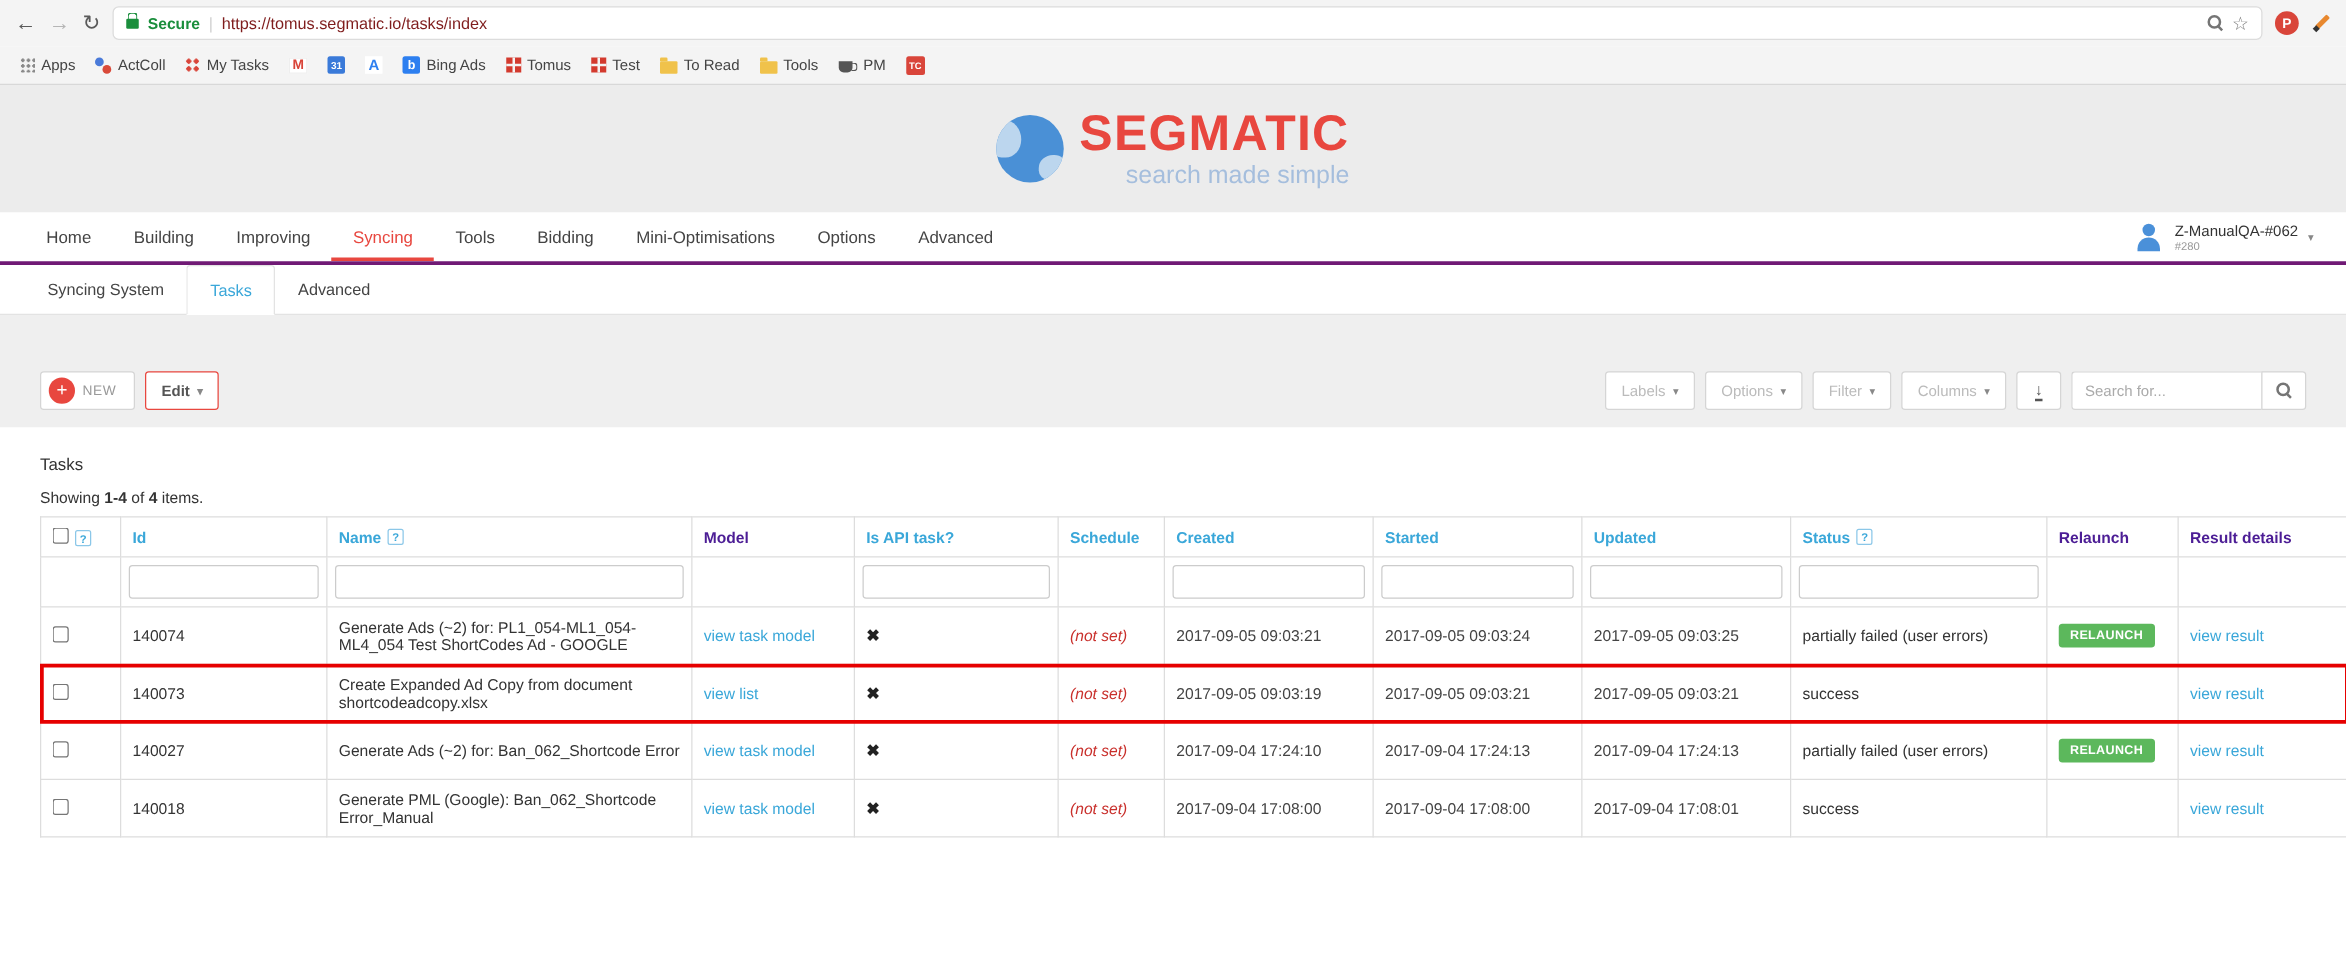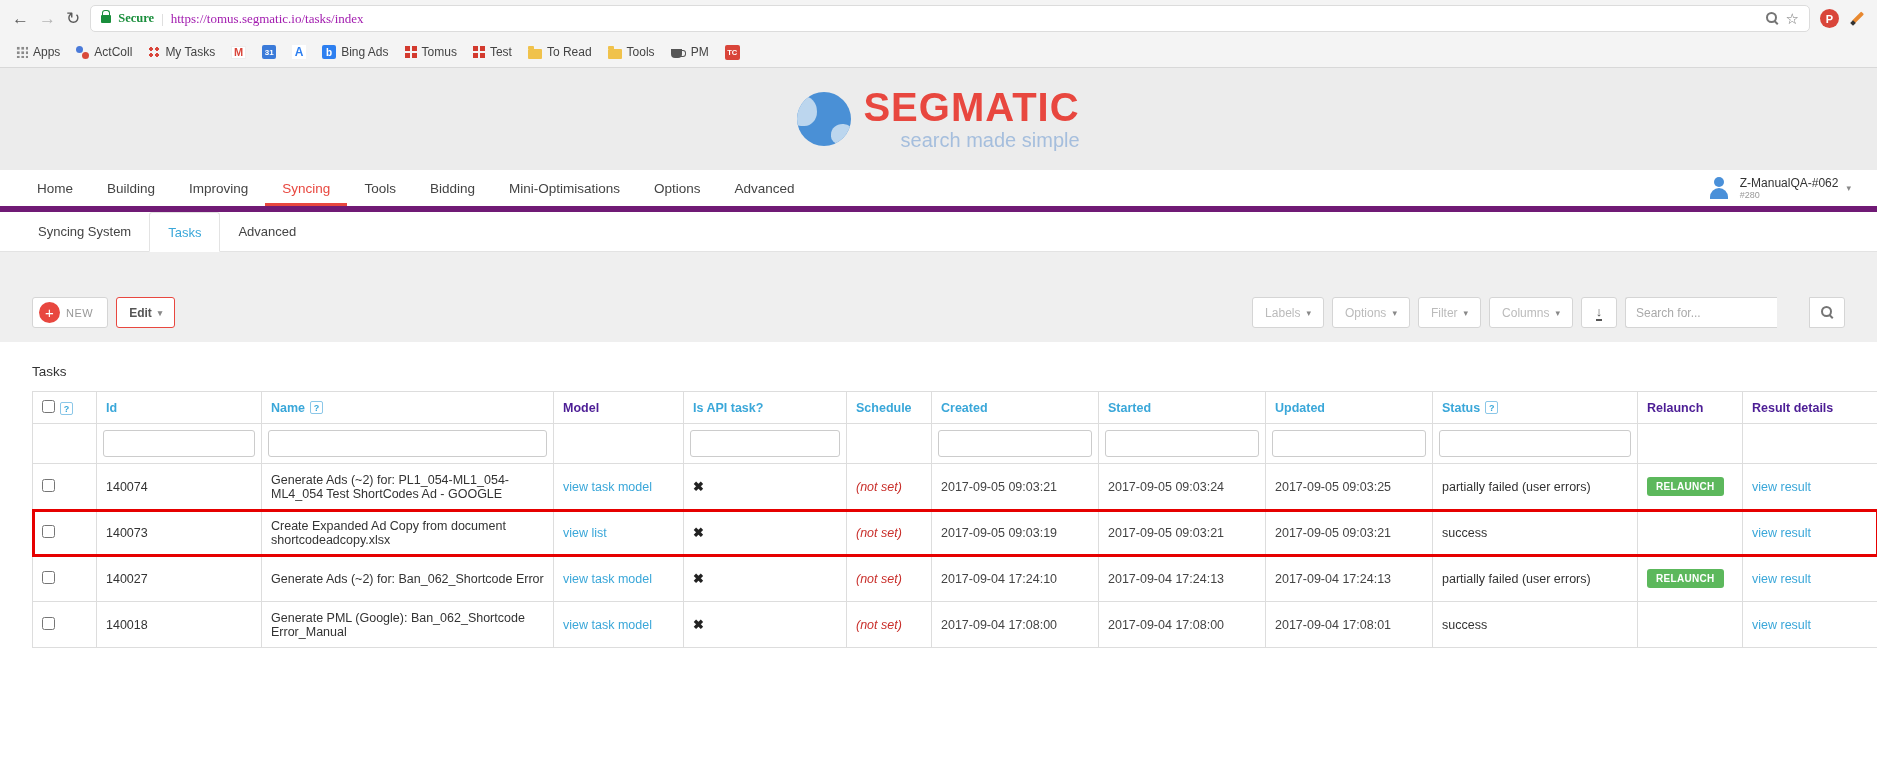--- a/index.html
+++ b/index.html
@@ -2,26 +2,26 @@
 <html><head>
 <meta charset="utf-8">
 <style>
   * { box-sizing: border-box; margin: 0; padding: 0; }
   html,body { width:1877px; height:770px; background:#fff; font-family:"Liberation Sans", sans-serif; overflow:hidden; }
 
   
   .browser-bar { height:37px; background:#f4f4f4; display:flex; align-items:center; padding:0 12px; gap:10px; }
   .nav-btn { font-size:17px; color:#5a5a5a; cursor:pointer; line-height:1; }
   .nav-btn.disabled { color:#b5b5b5; }
-  .omnibox { flex:1; height:27px; background:#fff; border:1px solid #dcdcdc; border-radius:5px; display:flex; align-items:center; padding:0 10px; gap:7px;font-family:Liberation Serif, serif; }
+  .omnibox { flex:1; height:27px; background:#fff; border:1px solid #dcdcdc; border-radius:5px; display:flex; align-items:center; padding:0 10px; gap:7px; }
   .lock { width:10px; height:8px; background:#1a8e3c; border-radius:1px; position:relative; display:inline-block; }
   .lock::before { content:''; position:absolute; width:6px; height:6px; border:1.6px solid #1a8e3c; border-bottom:none; border-radius:3px 3px 0 0; left:0.6px; top:-5px; }
   .secure-label { color:#1a8e3c; font-size:12.5px; font-weight:bold; }
   .omni-sep { color:#d0d0d0; font-size:13px; }
-  .url-text { color:#a21caf; font-size:13px; flex:1; white-space:nowrap; overflow:hidden; }
+  .url-text { color:#7f1d1d; font-size:13px; flex:1; white-space:nowrap; overflow:hidden; }
   .mag { width:13px; height:13px; position:relative; display:inline-block; }
   .mag::before { content:''; position:absolute; width:7px; height:7px; border:2px solid #757575; border-radius:50%; left:0; top:0; }
   .mag::after { content:''; position:absolute; width:2px; height:5px; background:#757575; transform:rotate(-45deg); left:9.5px; top:8px; }
   .star { color:#757575; font-size:15px; cursor:pointer; }
   .p-badge { width:19px; height:19px; border-radius:50%; background:#d9453a; color:#fff; font-size:11px; font-weight:bold; display:flex; align-items:center; justify-content:center; cursor:pointer; }
   .pencil { width:16px; height:16px; position:relative; display:inline-block; cursor:pointer; }
   .pencil::before { content:''; position:absolute; width:4px; height:13px; background:#e8882f; transform:rotate(45deg); left:7px; top:0; border-radius:1px; }
   .pencil::after { content:''; position:absolute; width:4px; height:4px; background:#333; transform:rotate(45deg); left:2px; top:10px; }
 
   
@@ -50,21 +50,21 @@
   .banner { height:102px; background:#ececec; display:flex; align-items:center; justify-content:center; }
   .logo { display:flex; align-items:center; gap:12px; cursor:pointer; }
   .globe { width:54px; height:54px; border-radius:50%; background:#4a90d6; position:relative; overflow:hidden; flex:none; }
   .globe::before { content:''; position:absolute; width:26px; height:30px; background:#bcd6ee; border-radius:40% 60% 55% 45%; left:-6px; top:4px; }
   .globe::after { content:''; position:absolute; width:22px; height:20px; background:#bcd6ee; border-radius:55% 45% 60% 40%; right:-2px; bottom:2px; }
   .logo-text { display:flex; flex-direction:column;justify-content:flex-end; }
   .brand { font-size:40px; font-weight:bold; color:#e8473f; letter-spacing:1px; line-height:1; }
   .tagline { font-size:20px; color:#a5bedd; align-self:flex-end; margin-top:2px; }
 
   
-  .main-nav { height:42px; background:#fff; border-bottom:6px solid #701a75; display:flex; align-items:stretch; padding:0 20px; }
+  .main-nav { height:42px; background:#fff; border-bottom:3px solid #701a75; display:flex; align-items:stretch; padding:0 20px; }
   .nav-item { padding:0 17px; display:flex; align-items:center; font-size:13.5px; color:#444; cursor:pointer; }
   .nav-item.active { color:#e8473f; box-shadow:inset 0 -3px 0 #e8473f; }
   .user-block { margin-left:auto; display:flex; align-items:center; gap:8px; cursor:pointer; padding-right:6px; }
   .avatar { width:26px; height:26px; position:relative; display:inline-block; flex:none; }
   .avatar::before { content:''; position:absolute; width:10px; height:10px; border-radius:50%; background:#4a90d9; left:8px; top:2px; }
   .avatar::after { content:''; position:absolute; width:18px; height:11px; border-radius:9px 9px 0 0; background:#4a90d9; left:4px; top:13px; }
   .user-meta { display:flex; flex-direction:column; align-items:flex-start; }
   .user-name { font-size:12px; color:#333; }
   .user-sub { font-size:9px; color:#999; }
   .caret { font-size:9px; color:#888; }
@@ -79,21 +79,21 @@
   .toolbar { display:flex; align-items:center; gap:8px; }
   .btn { background:#fff; border:1px solid #d5d5d5; border-radius:3px; height:31px; display:inline-flex; align-items:center; gap:6px; padding:0 12px; font-size:12px; color:#666; cursor:pointer; }
   .btn-new { padding:0 14px 0 6px; }
   .new-circle { width:21px; height:21px; border-radius:50%; background:#e8473f; color:#fff; font-size:15px; display:flex; align-items:center; justify-content:center; line-height:1; }
   .new-label { color:#999; font-size:11px; letter-spacing:0.5px; }
   .btn-edit { border-color:#e8473f; color:#555;font-weight:bold; }
   .toolbar-right { margin-left:auto; display:flex; align-items:center; gap:8px; }
   .btn-ghost { color:#bbb; }
   .btn-icon { width:36px; justify-content:center; padding:0; color:#555; }
   .dl-arrow { font-size:13px; color:#555; border-bottom:2px solid #555; line-height:1; padding-bottom:1px; }
-  .search-group { display:flex;gap:32px; }
+  .search-group { display:flex; }
   .search-input { height:31px; width:152px; border:1px solid #d5d5d5; border-right:none; border-radius:3px 0 0 3px; padding:0 10px; font-size:12px; color:#555; background:#fff; outline:none; }
   .search-input::placeholder { color:#aaa; }
   .search-btn { width:36px; height:31px; border:1px solid #d5d5d5; border-radius:0 3px 3px 0; background:#fff; display:flex; align-items:center; justify-content:center; cursor:pointer; }
 
   
   .content { background:#fff; padding:22px 32px; }
   .tasks-title { font-size:13.5px; color:#333; margin-bottom:12px; }
   .summary { font-size:12.5px; color:#333; margin-bottom:8px; }
   .summary b { font-weight:bold; }
   table.grid { width:100%; border-collapse:collapse; table-layout:fixed; font-size:12.5px; }
@@ -256,20 +256,27 @@
         <button class="search-btn">
           <span class="mag"></span>
         </button>
       </div>
     </div>
   </div>
 </div>
 
 <div class="content">
   <div class="tasks-title">Tasks</div>
+  <div class="summary">
+    <span>Showing</span>
+    <b>1-4</b>
+    <span>of</span>
+    <b>4</b>
+    <span>items.</span>
+  </div>
   <table class="grid">
     <colgroup id="grid-cols">
         <col style="width: 64px;">
         <col style="width: 165px;">
         <col style="width: 292px;">
         <col style="width: 130px;">
         <col style="width: 163px;">
         <col style="width: 85px;">
         <col style="width: 167px;">
         <col style="width: 167px;">

